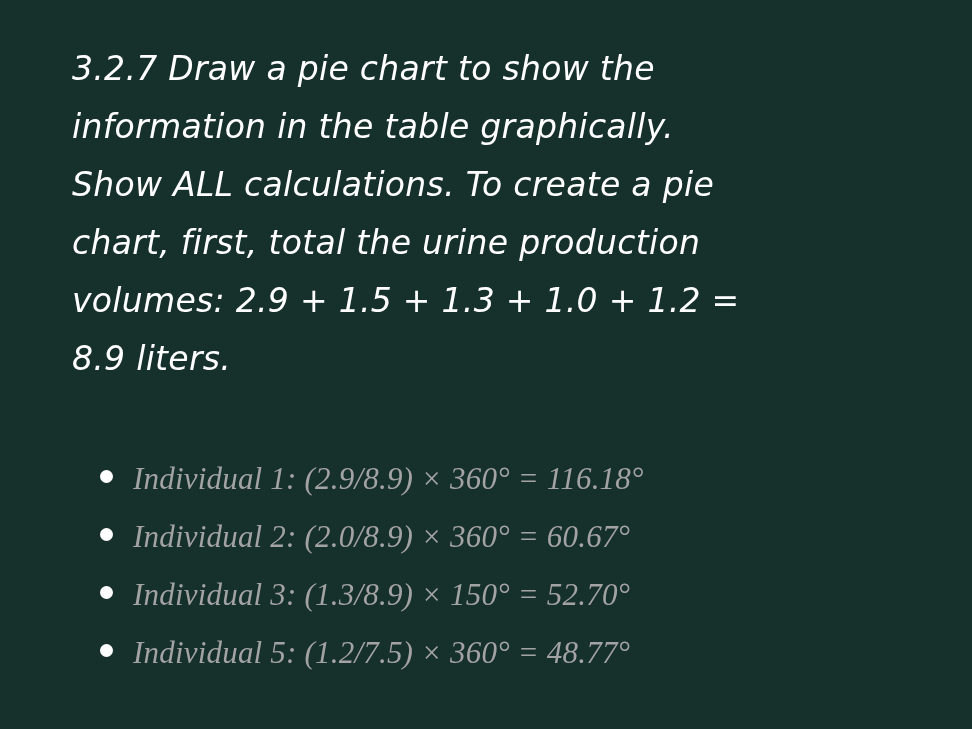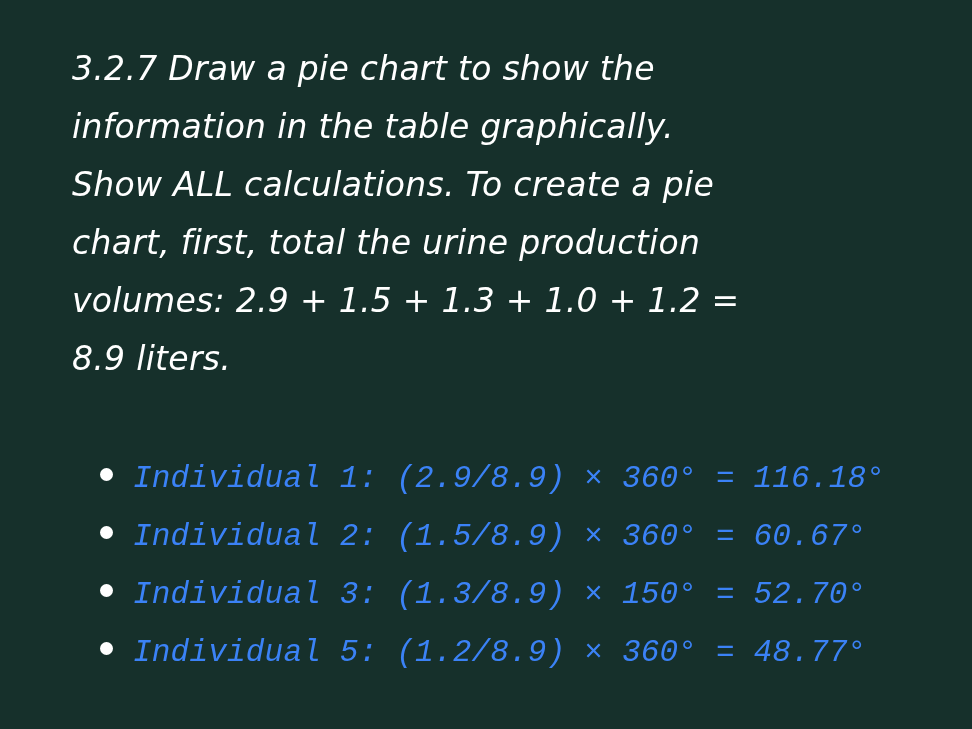--- a/index.html
+++ b/index.html
@@ -33,22 +33,22 @@
     max-width: 880px;
   }
   .bullet-list {
     list-style: none;
     margin: 62px 0 0 0;
     padding: 0 0 0 28px;
   }
   .bullet-item {
     display: flex;
     align-items: baseline;
-    color: #3b82f6;
-    font-family: Liberation Mono, monospace;
+    color: #a3a3a3;
+    font-family: Liberation Serif, serif;
     font-size: 31px;
     font-style: italic;
     line-height: 58px;
     letter-spacing: 0.2px;
   }
   .bullet-dot {
     display: inline-block;
     width: 13px;
     height: 13px;
     border-radius: 50%;
@@ -70,25 +70,25 @@
 
   <div class="paragraph">3.2.7 Draw a pie chart to show the information in the table graphically. Show ALL calculations. To create a pie chart, first, total the urine production volumes: 2.9 + 1.5 + 1.3 + 1.0 + 1.2 = 8.9 liters.</div>
 
   <ul class="bullet-list">
     <li class="bullet-item">
       <span class="bullet-dot"></span>
       <span class="bullet-text">Individual 1: (2.9/8.9) × 360° = 116.18°</span>
     </li>
     <li class="bullet-item">
       <span class="bullet-dot"></span>
-      <span class="bullet-text">Individual 2: (1.5/8.9) × 360° = 60.67°</span>
+      <span class="bullet-text">Individual 2: (2.0/8.9) × 360° = 60.67°</span>
     </li>
     <li class="bullet-item">
       <span class="bullet-dot"></span>
       <span class="bullet-text">Individual 3: (1.3/8.9) × 150° = 52.70°</span>
     </li>
     <li class="bullet-item">
       <span class="bullet-dot"></span>
-      <span class="bullet-text">Individual 5: (1.2/8.9) × 360° = 48.77°</span>
+      <span class="bullet-text">Individual 5: (1.2/7.5) × 360° = 48.77°</span>
     </li>
   </ul>
 
 </div>
 
 </body></html>

